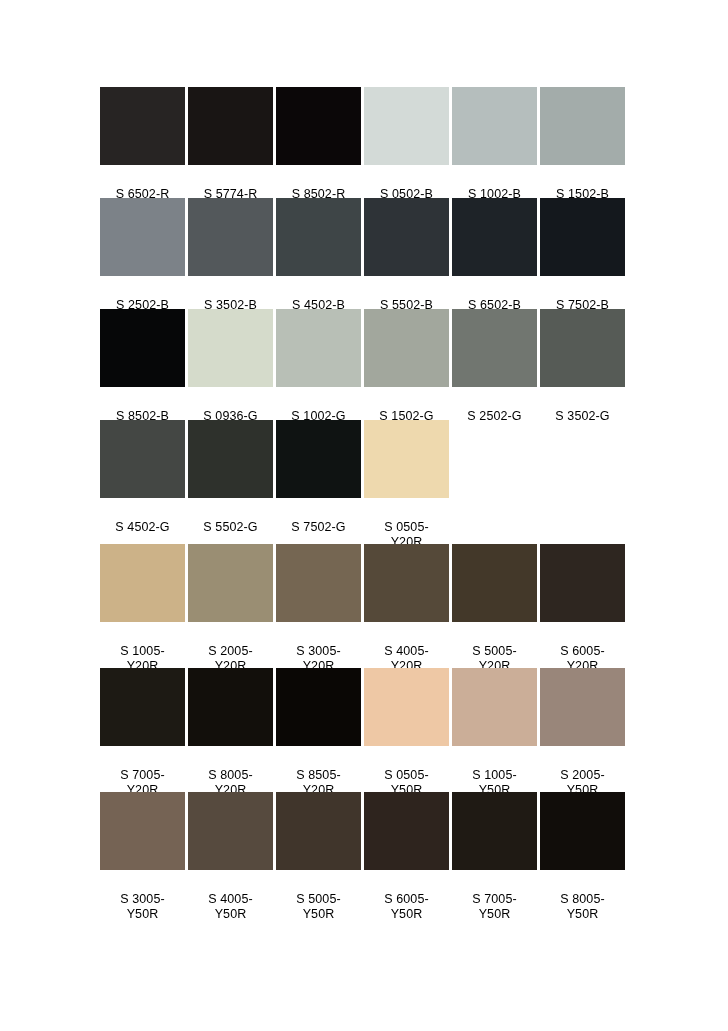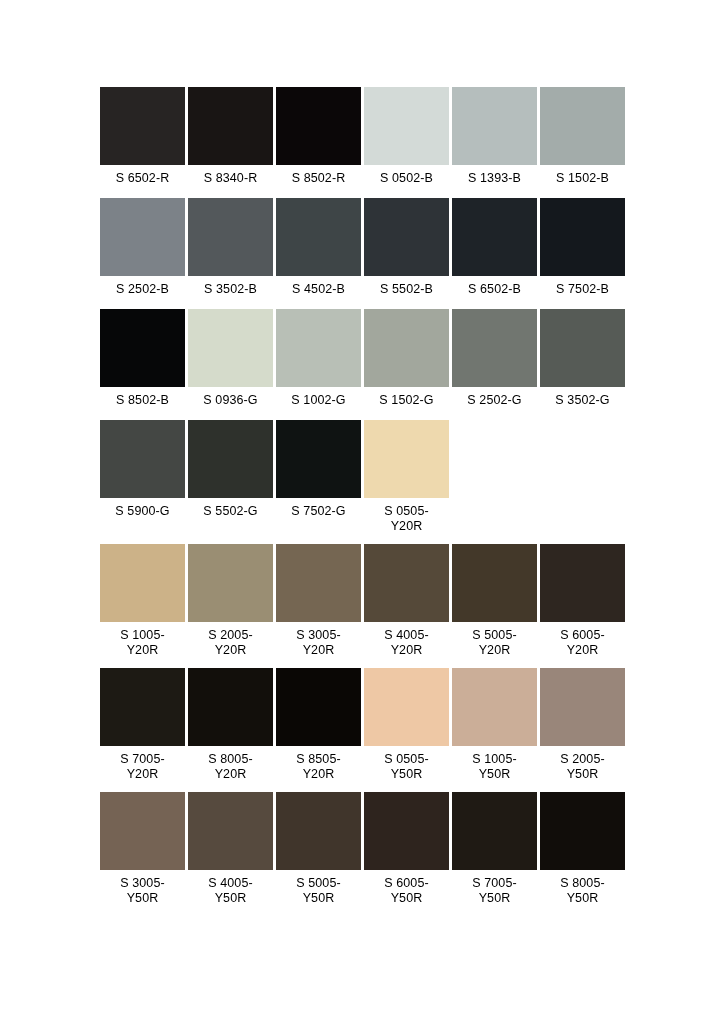--- a/index.html
+++ b/index.html
@@ -51,50 +51,50 @@
     display: block;
     flex: 0 0 78px;
   }
 
   .swatch-label {
     text-align: center;
     font-family: "Liberation Sans", sans-serif;
     font-size: 12.5px;
     line-height: 15px;
     color: #000000;
-    padding-top: 6px;
+    padding-top: 22px;
     letter-spacing: 0.1px;
     white-space: pre-line;
     word-break: keep-all;
   }
 </style>
 </head>
 <body>
 
 <div id="swatch-page">
     <div class="swatch-row one-line">
       <div class="swatch-cell">
         <div class="swatch-chip" style="background-color: rgb(39, 36, 35);"></div>
         <div class="swatch-label">S 6502-R</div>
       </div>
       <div class="swatch-cell">
         <div class="swatch-chip" style="background-color: rgb(25, 21, 20);"></div>
-        <div class="swatch-label">S 8340-R</div>
+        <div class="swatch-label">S 5774-R</div>
       </div>
       <div class="swatch-cell">
         <div class="swatch-chip" style="background-color: rgb(11, 7, 8);"></div>
         <div class="swatch-label">S 8502-R</div>
       </div>
       <div class="swatch-cell">
         <div class="swatch-chip" style="background-color: rgb(211, 218, 215);"></div>
         <div class="swatch-label">S 0502-B</div>
       </div>
       <div class="swatch-cell">
         <div class="swatch-chip" style="background-color: rgb(181, 190, 189);"></div>
-        <div class="swatch-label">S 1393-B</div>
+        <div class="swatch-label">S 1002-B</div>
       </div>
       <div class="swatch-cell">
         <div class="swatch-chip" style="background-color: rgb(163, 172, 170);"></div>
         <div class="swatch-label">S 1502-B</div>
       </div>
     </div>
     <div class="swatch-row one-line">
       <div class="swatch-cell">
         <div class="swatch-chip" style="background-color: rgb(124, 130, 136);"></div>
         <div class="swatch-label">S 2502-B</div>
@@ -142,21 +142,21 @@
         <div class="swatch-label">S 2502-G</div>
       </div>
       <div class="swatch-cell">
         <div class="swatch-chip" style="background-color: rgb(86, 91, 86);"></div>
         <div class="swatch-label">S 3502-G</div>
       </div>
     </div>
     <div class="swatch-row two-line">
       <div class="swatch-cell">
         <div class="swatch-chip" style="background-color: rgb(68, 71, 68);"></div>
-        <div class="swatch-label">S 5900-G</div>
+        <div class="swatch-label">S 4502-G</div>
       </div>
       <div class="swatch-cell">
         <div class="swatch-chip" style="background-color: rgb(46, 49, 44);"></div>
         <div class="swatch-label">S 5502-G</div>
       </div>
       <div class="swatch-cell">
         <div class="swatch-chip" style="background-color: rgb(15, 19, 18);"></div>
         <div class="swatch-label">S 7502-G</div>
       </div>
       <div class="swatch-cell">

